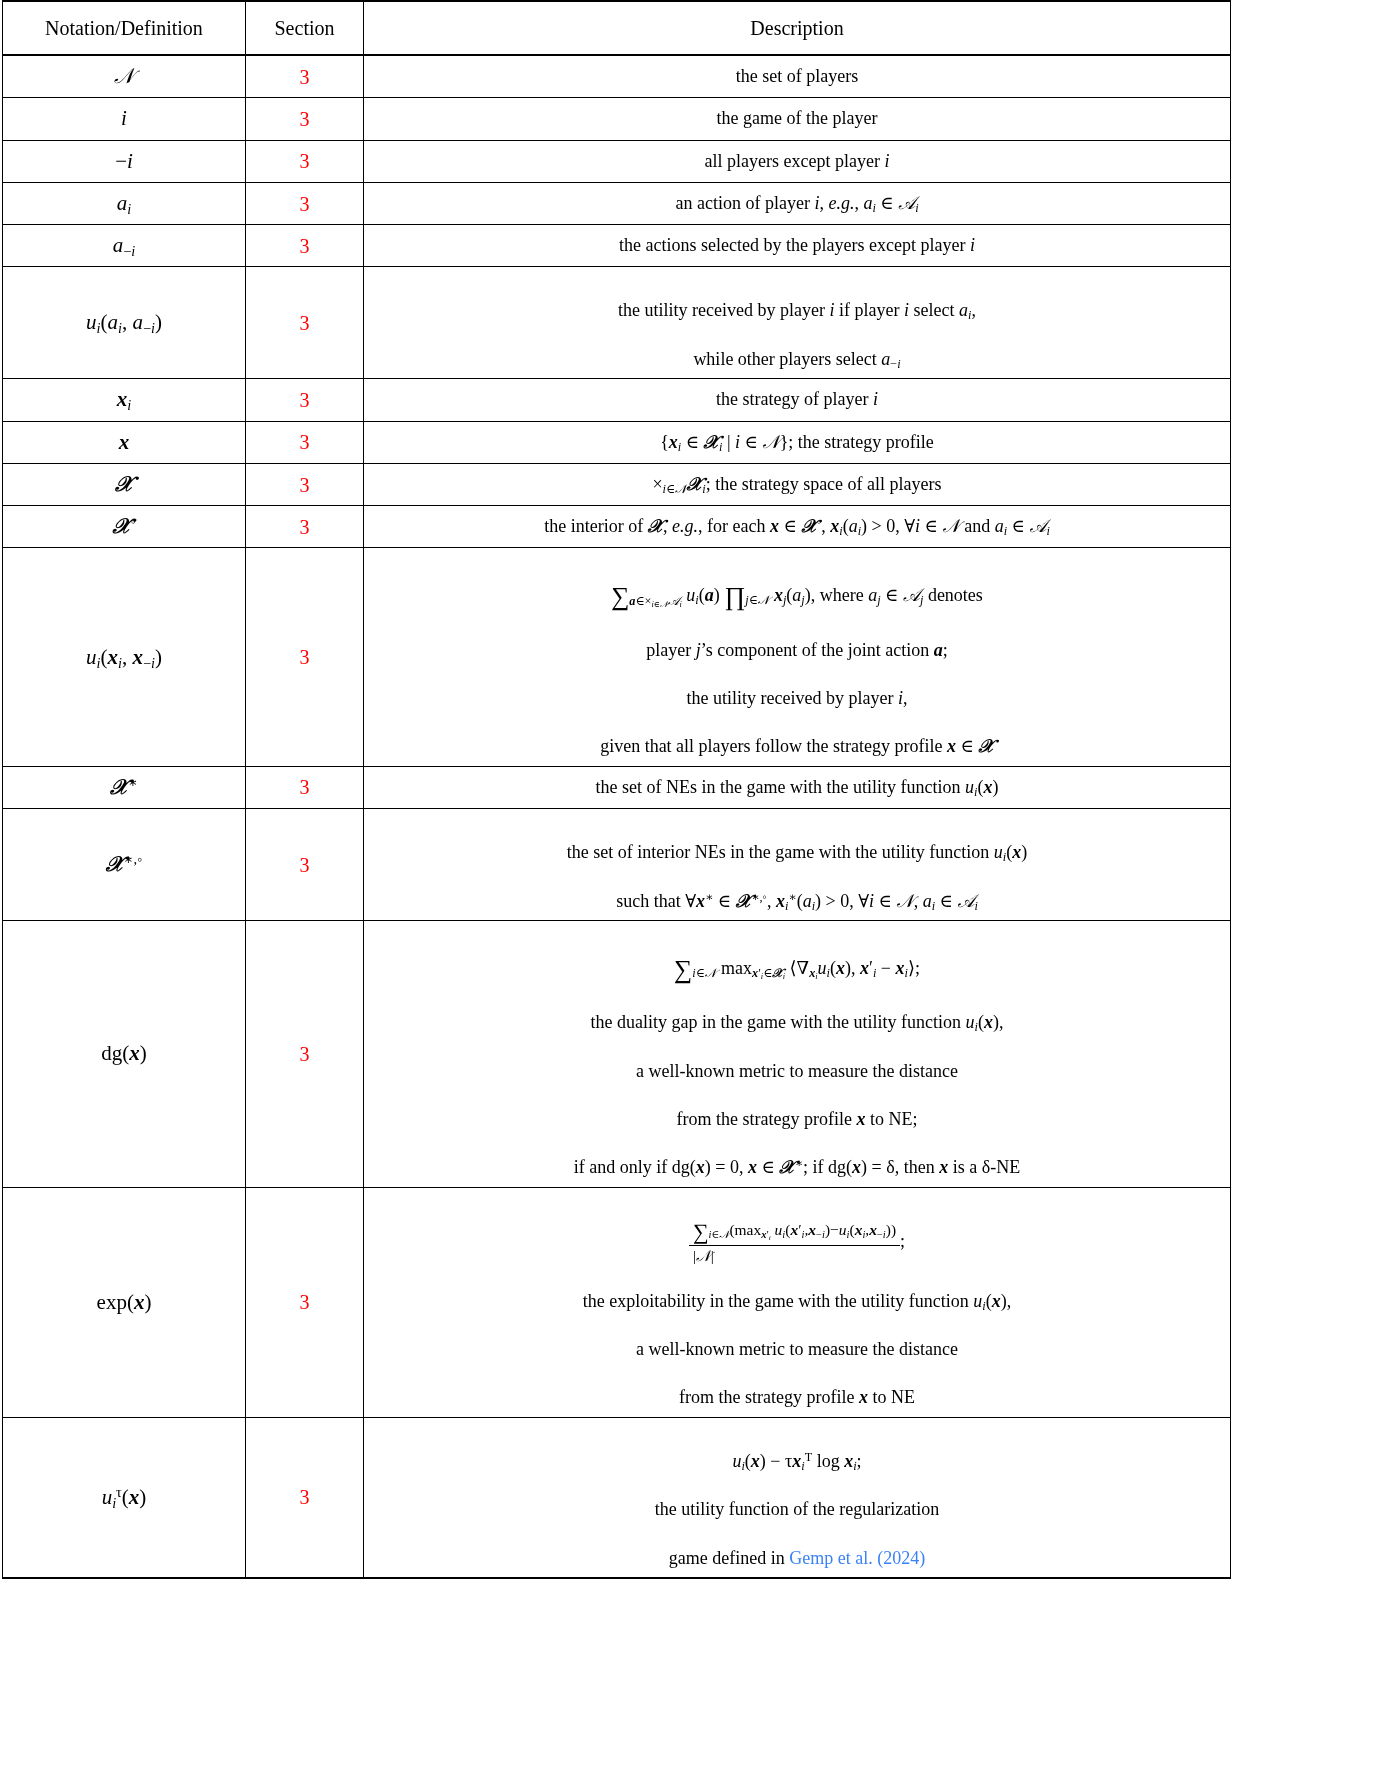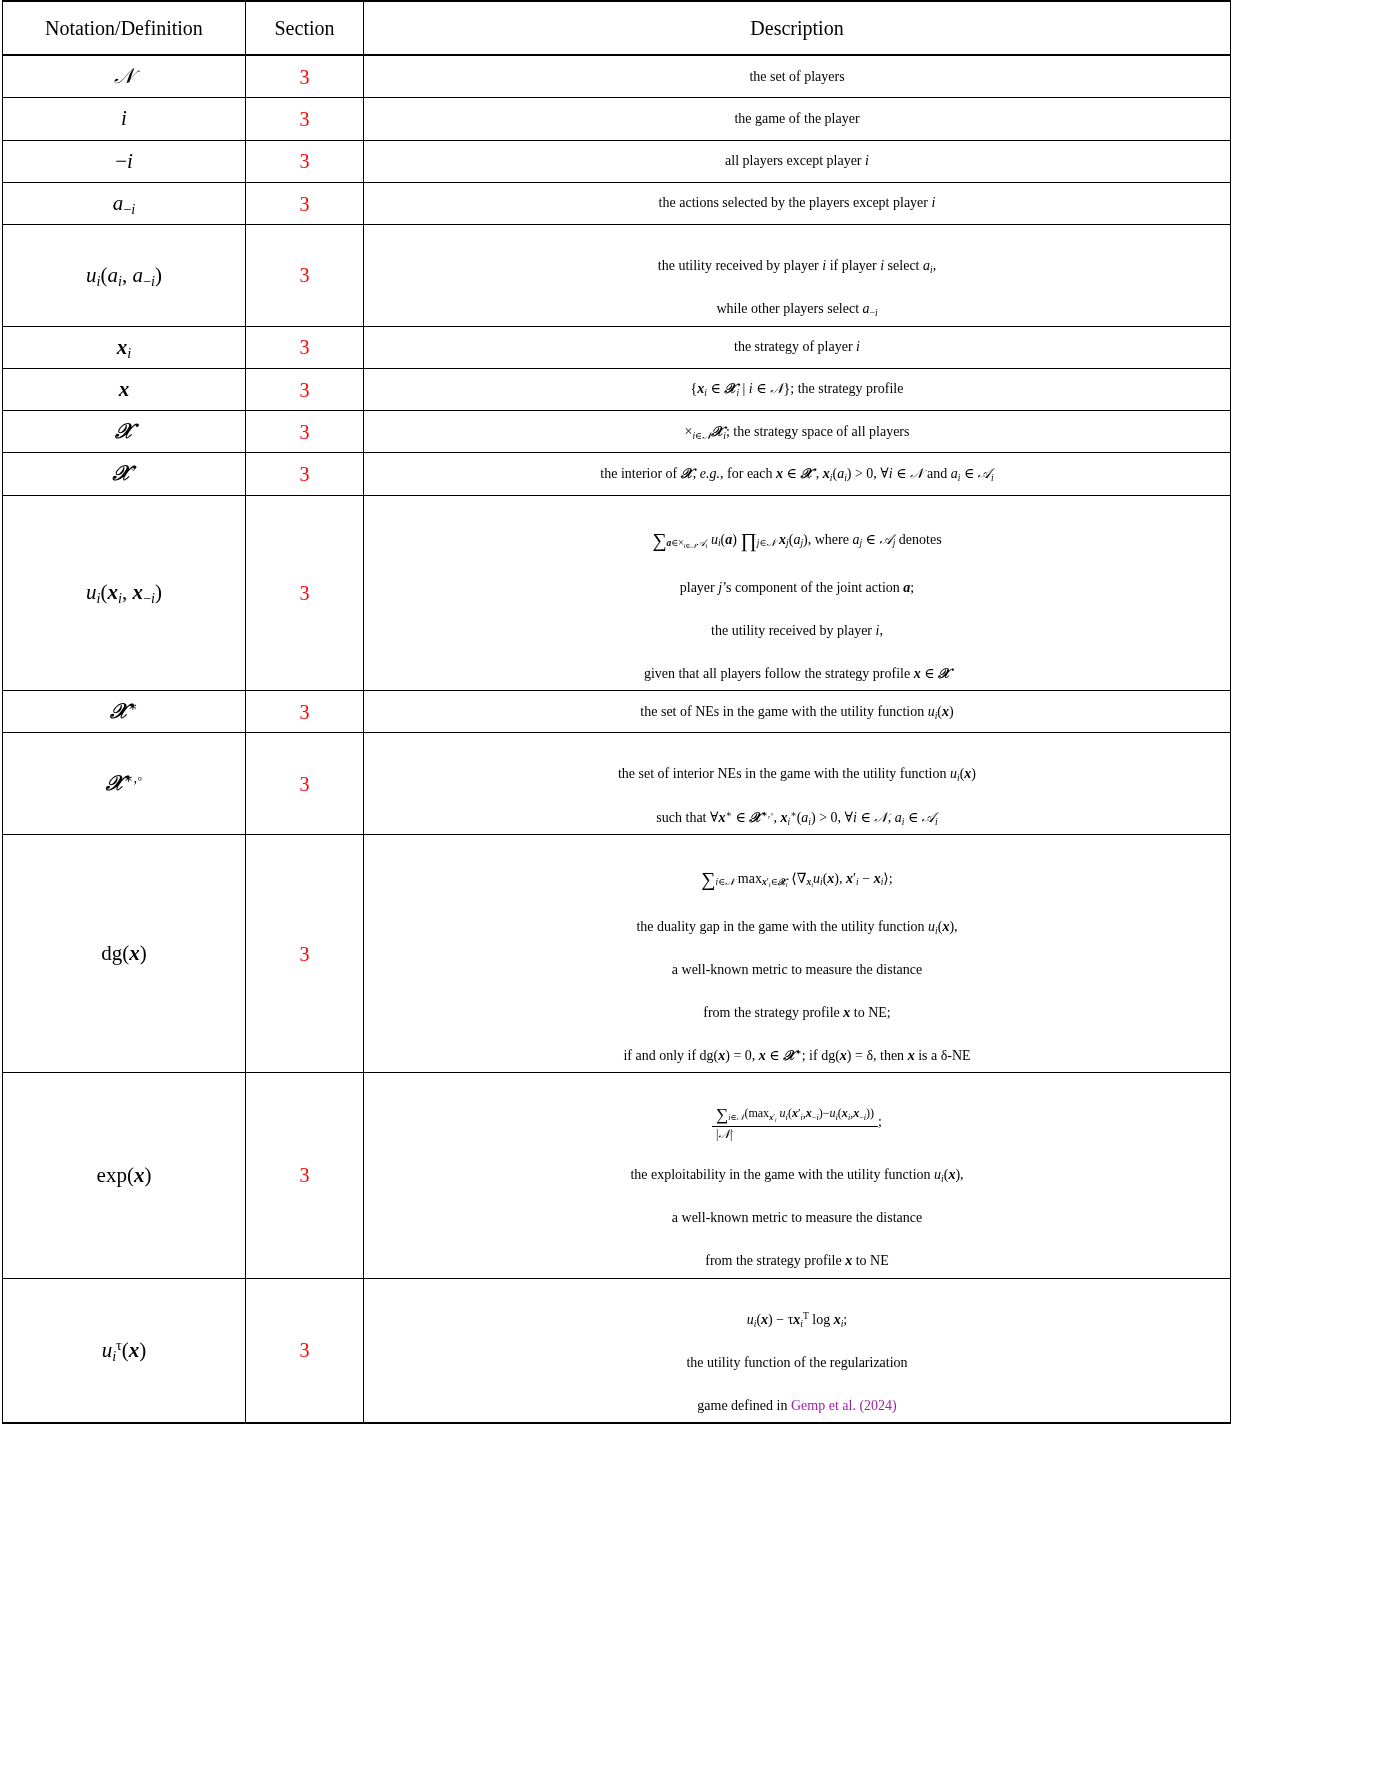--- a/index.html
+++ b/index.html
@@ -55,23 +55,23 @@
   col.c-desc     { width: 867px; }
 
   .sec {
     color: #ff0000;
     font-size: 20px;
   }
   .notcell {
     font-size: 21px;
   }
   .desc {
-    font-size: 14px;
-  }
-  .cite { color: #a21caf; }
+    font-size: 18px;
+  }
+  .cite { color: #3b82f6; }
 
   
   .mi { font-style: italic; font-family: "Liberation Serif", serif; }
   .mup { font-style: normal; }
   .bi { font-style: italic; font-weight: bold; }
   .cal { font-family: "Liberation Serif", serif; font-style: italic; }
   .calb { font-family: "Liberation Serif", serif; font-style: italic; font-weight: bold; }
   sub, sup { font-size: 0.68em; line-height: 0; }
   sub { vertical-align: -0.28em; }
   sup { vertical-align: 0.52em; }
@@ -120,20 +120,25 @@
         <td class="desc">the game of the player</td>
       </tr>
 
       <tr>
         <td class="notcell">−<span class="mi">i</span></td>
         <td class="sec">3</td>
         <td class="desc">all players except player <span class="mi">i</span></td>
       </tr>
 
 
+      <tr>
+        <td class="notcell"><span class="mi">a</span><sub class="mi">i</sub></td>
+        <td class="sec">3</td>
+        <td class="desc">an action of player <span class="mi">i</span>, <span class="mi">e.g.</span>, <span class="mi">a</span><sub class="mi">i</sub> ∈ <span class="cal">𝒜</span><sub class="mi">i</sub></td>
+      </tr>
 
       <tr>
         <td class="notcell"><span class="mi">a</span><sub>−<span class="mi">i</span></sub></td>
         <td class="sec">3</td>
         <td class="desc">the actions selected by the players except player <span class="mi">i</span></td>
       </tr>
 
       <tr>
         <td class="notcell"><span class="mi">u</span><sub class="mi">i</sub>(<span class="mi">a</span><sub class="mi">i</sub>, <span class="mi">a</span><sub>−<span class="mi">i</span></sub>)</td>
         <td class="sec">3</td>

